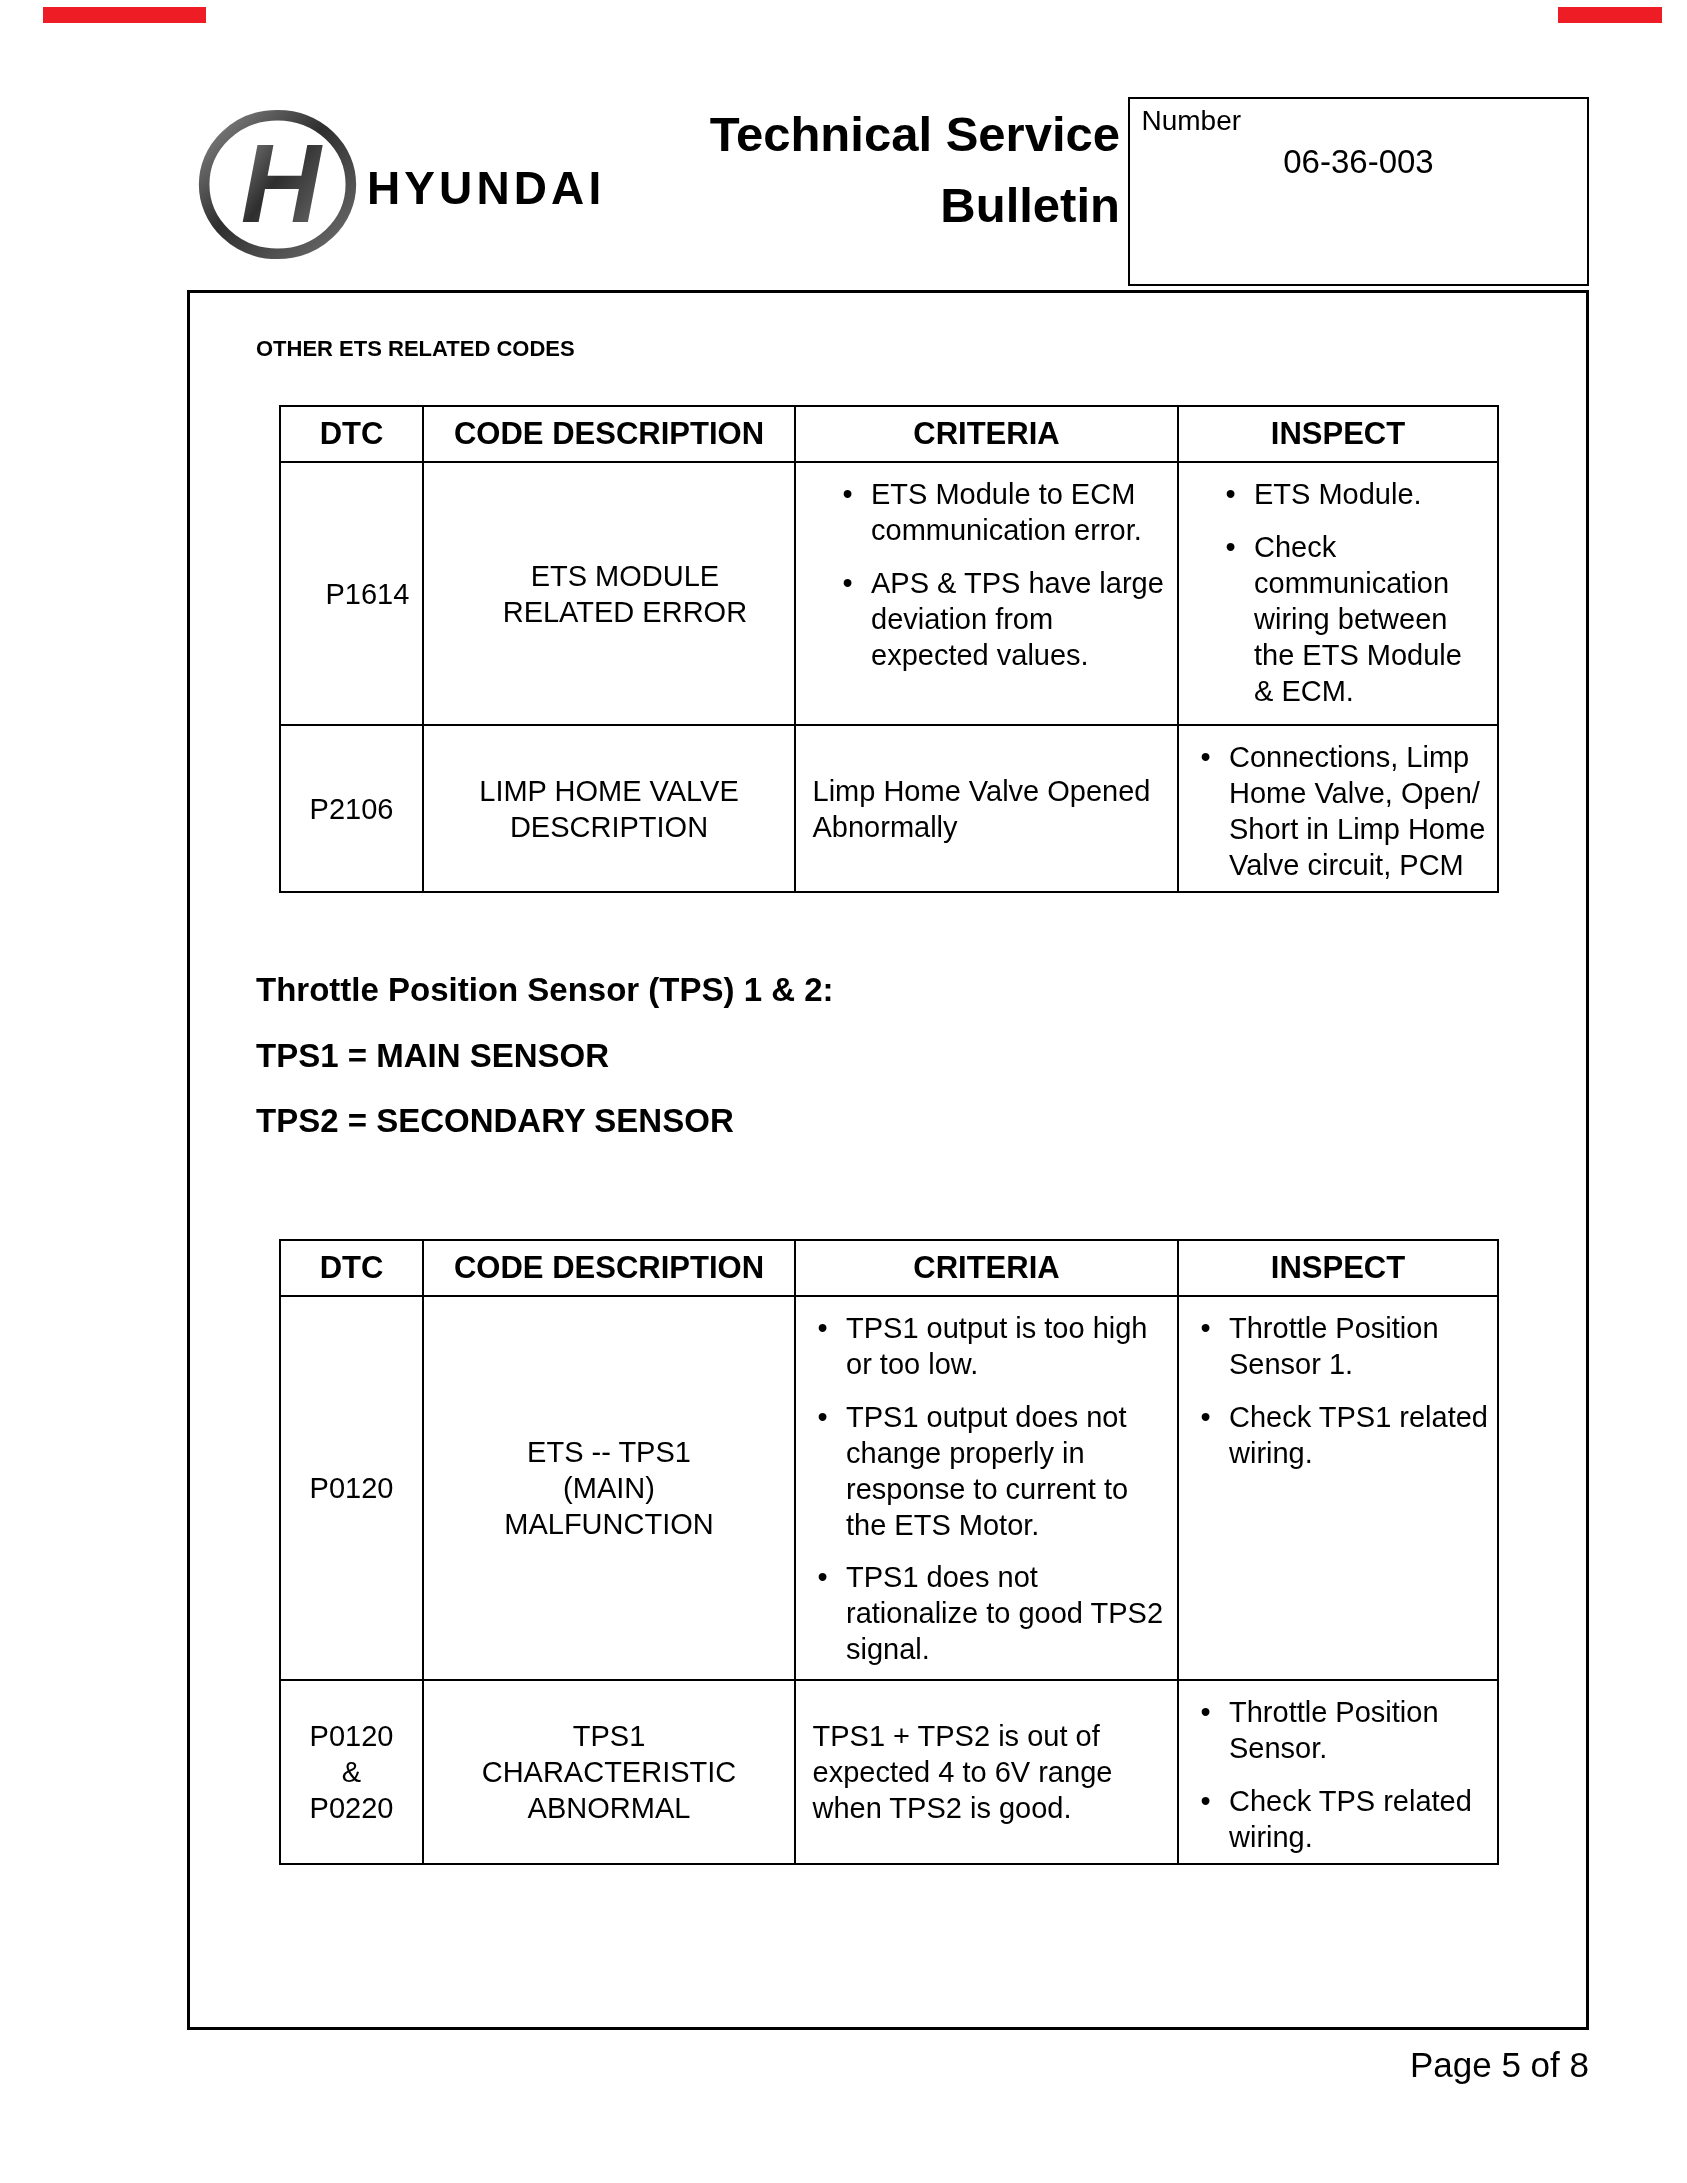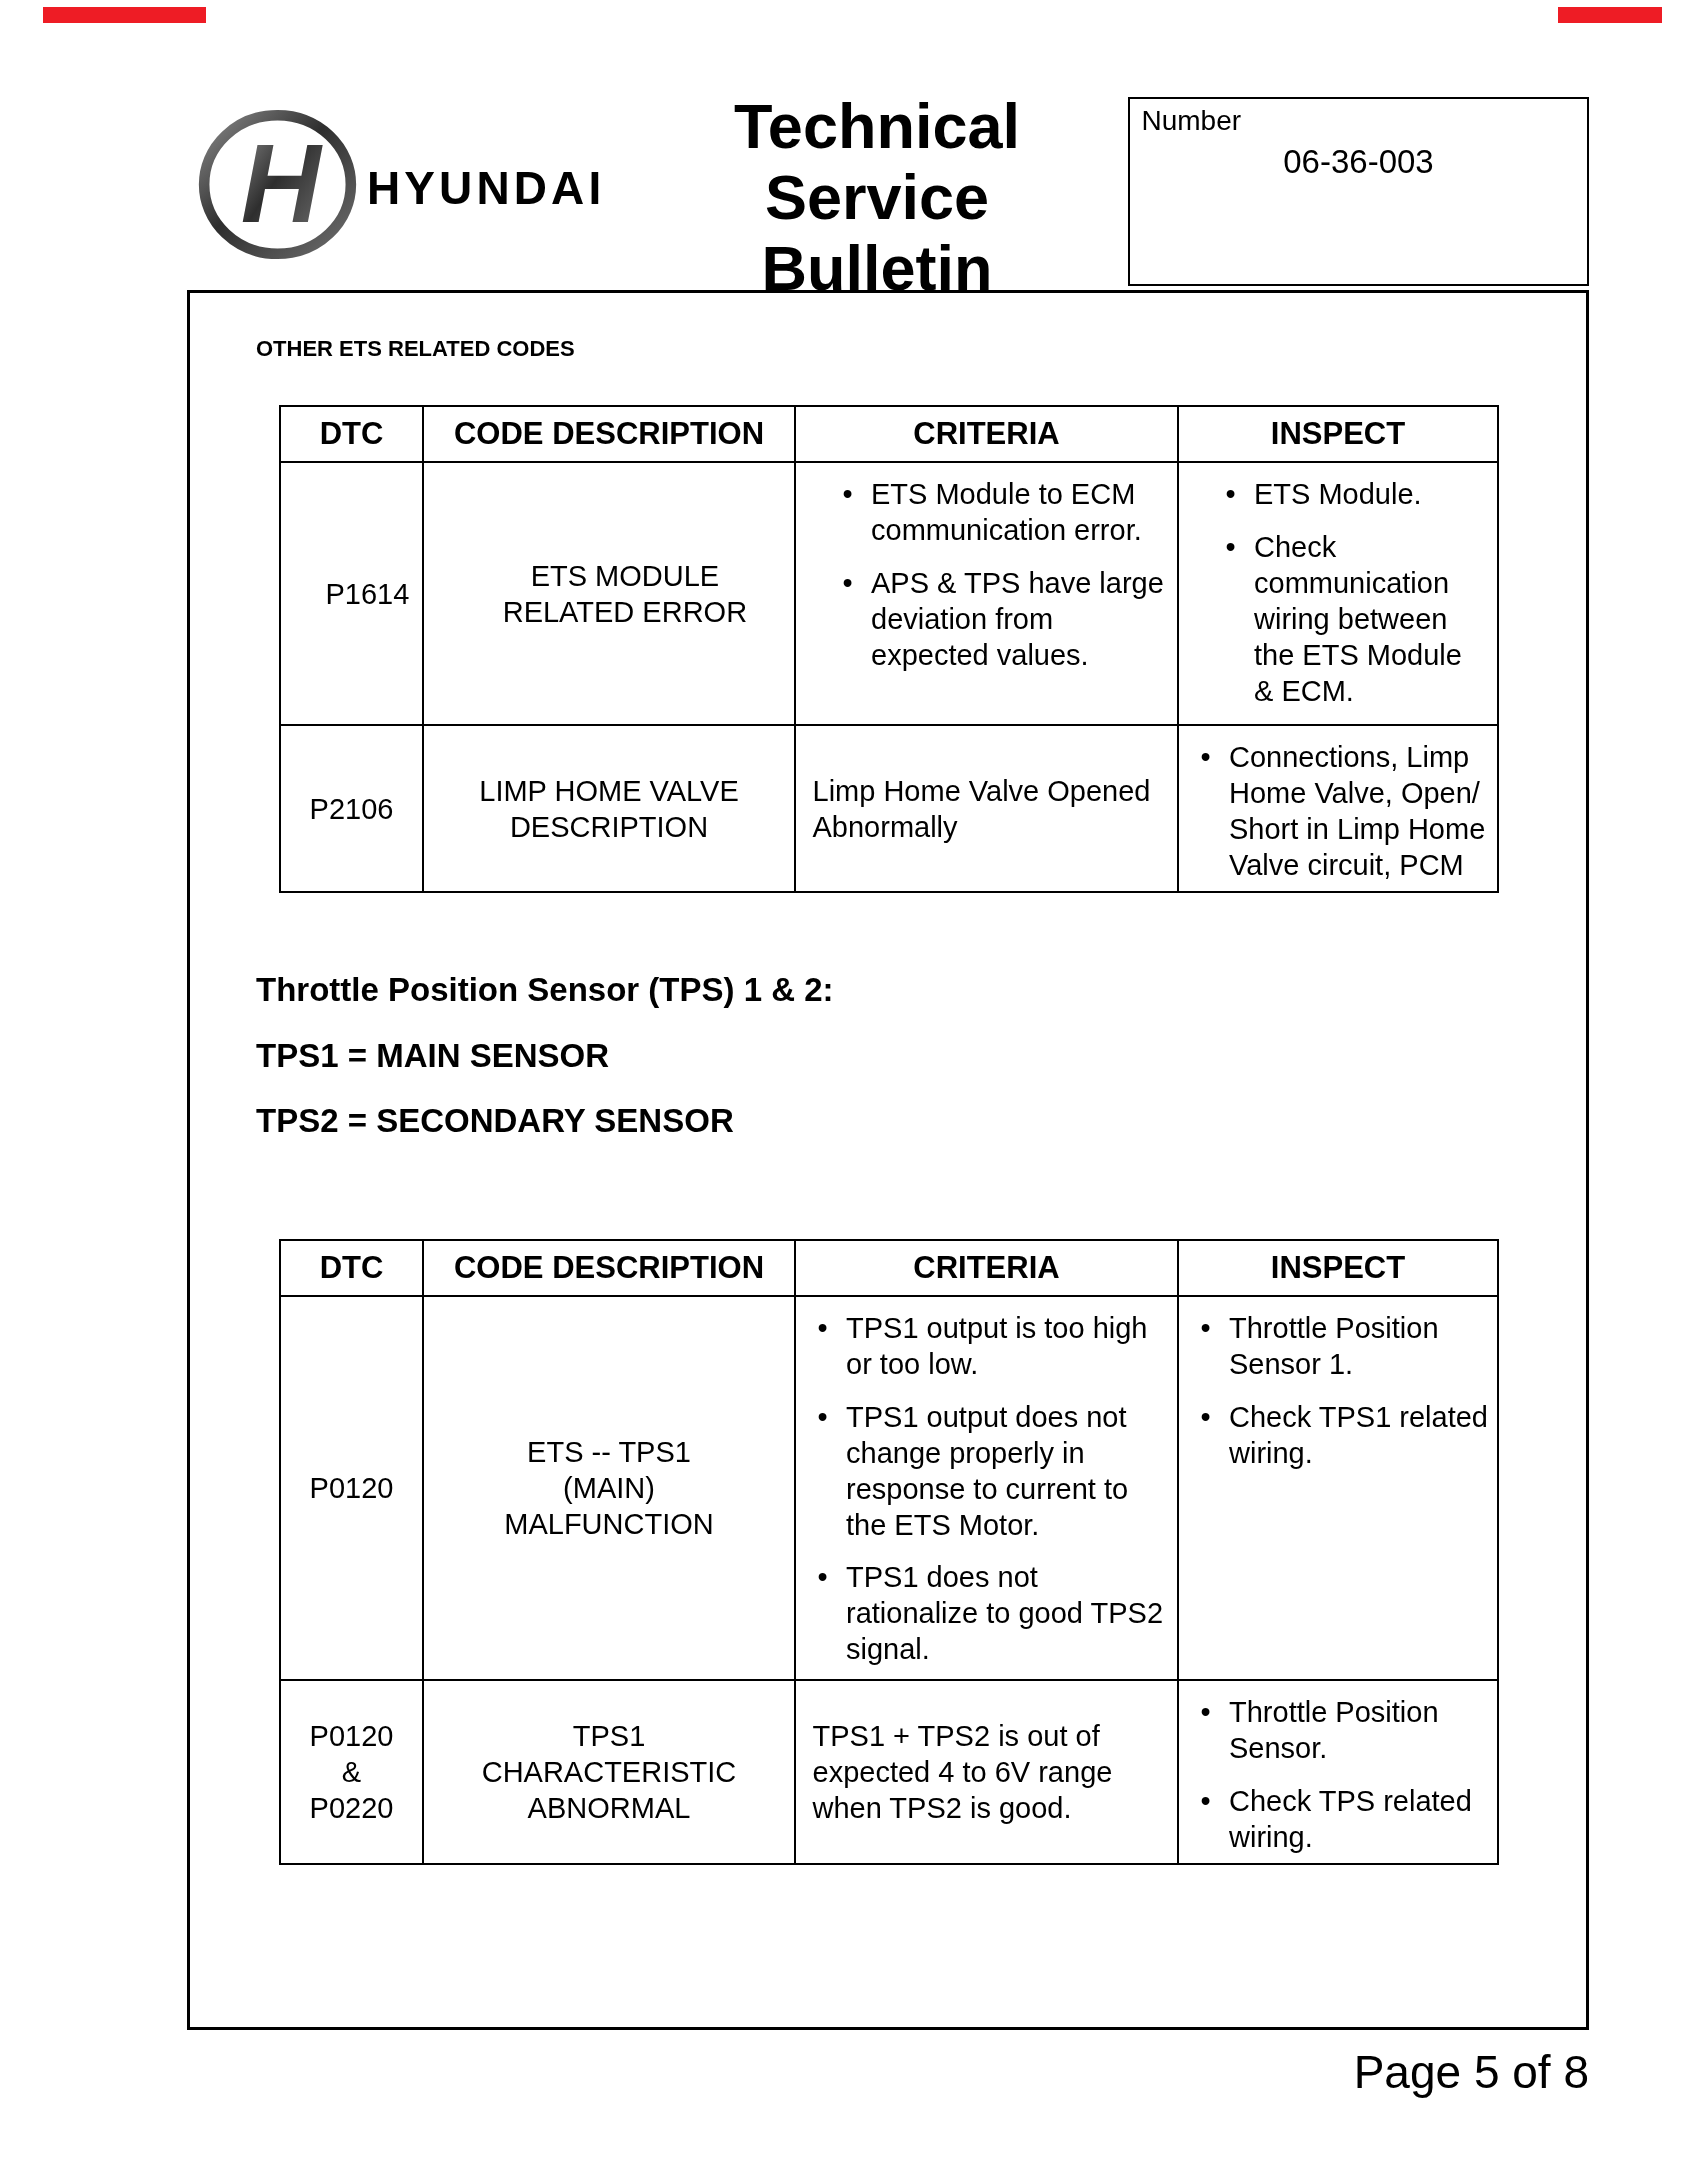--- a/index.html
+++ b/index.html
@@ -13,22 +13,22 @@
   .corner-mark.left{left:43px;width:163px;}
   .corner-mark.right{left:1558px;width:104px;}
 
   
   .logo{position:absolute;left:196px;top:107px;width:163px;height:155px;}
   .wordmark{
     position:absolute;left:367px;top:161px;font-size:46px;font-weight:bold;
     letter-spacing:4.1px;transform:scaleY(1.02);white-space:nowrap;
   }
   .tsb-title{
-    position:absolute;left:634px;top:91px;width:486px;text-align:center;
-    font-size:63px;font-weight:bold;line-height:71px;
+    position:absolute;left:634px;top:99px;width:486px;text-align:right;
+    font-size:49px;font-weight:bold;line-height:71px;
   }
   .gn-box{
     position:absolute;left:1128px;top:97px;width:461px;height:189px;
     border:2.5px solid #000;box-sizing:border-box;
   }
   .gn-row{position:relative;box-sizing:border-box;height:92px;}
   .gn-row.first{border-bottom:2.5px solid #000;}
   .gn-label{position:absolute;left:11.5px;top:5.8px;font-size:28px;}
   .gn-value{position:absolute;left:0;right:0;top:44px;text-align:center;font-size:33px;}
 
@@ -50,21 +50,21 @@
   td.cell-list{vertical-align:top;padding:13px 8.2px 8.2px 15px;}
   ul.bullets{margin:0;padding:0;list-style:none;}
   .bullets li{position:relative;padding-left:35px;margin-bottom:16.5px;}
   .bullets li:last-child{margin-bottom:0;}
   .bullets li::before{content:"\2022";position:absolute;left:6.6px;}
   td.cell-plain{vertical-align:middle;padding:8.2px 8.2px 8.2px 16.5px;border-radius:7px;}
 
   .tps-block{position:absolute;left:66px;top:677px;}
   .tps-block p{margin:0 0 25.5px 0;font-size:33px;font-weight:bold;line-height:40px;white-space:nowrap;}
 
-  .page-number{position:absolute;left:0;width:1589px;top:2045px;text-align:right;font-size:46px;}
+  .page-number{position:absolute;left:0;width:1589px;top:2045px;text-align:right;font-size:35px;}
 
   tr.h-r1a td{height:263px;padding-left:40px;} tr.h-r1b td{height:161px;}
   tr.h-r2a td{height:384px;} tr.h-r2b td{height:184px;}
 </style>
 </head>
 <body>
 
 <div class="corner-mark left" style="background: rgb(238, 28, 37);"></div>
 <div class="corner-mark right" style="background: rgb(238, 28, 37);"></div>
 

